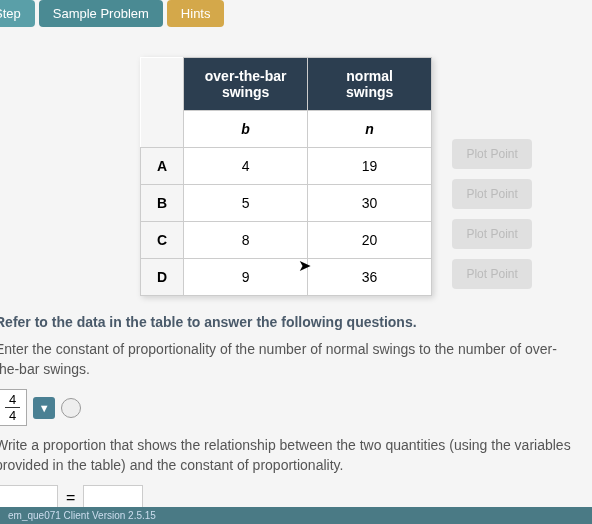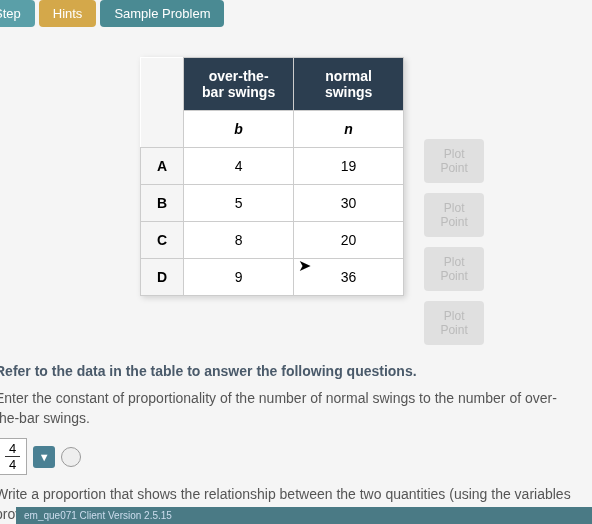--- a/index.html
+++ b/index.html
@@ -43,21 +43,21 @@
     }
     th, td {
       border: 1px solid #ccc;
       text-align: center;
       padding: 10px 16px;
       font-size: 14px;
     }
     th.hdr {
       background: #2c3e50;
       color: #fff;
-      width: 110px;
+      width: 124px;
     }
     .subhdr {
       font-style: italic;
       font-weight: bold;
       background: #fff;
     }
     .rowlabel {
       background: #f5f5f5;
       font-weight: bold;
       width: 36px;
@@ -70,21 +70,21 @@
       margin-top: 82px;
     }
     .plot-btn {
       background: #e0e0e0;
       color: #bbb;
       padding: 8px 12px;
       font-size: 12px;
       border-radius: 4px;
       cursor: pointer;
       text-align: center;
-      width: 60px;
+      width: 80px;
     }
     
     .instr {
       color: #4a5a6a;
       font-size: 14px;
       margin: 18px 10px 10px -5px;
       font-weight: bold;
     }
     .question {
       color: #555;
@@ -138,43 +138,43 @@
     }
     .blank {
       background: #fff;
       border: 1px solid #ccc;
       width: 60px;
       height: 26px;
     }
     .footer {
       position: absolute;
       bottom: 0;
-      left: 16px;
+      left: 0;
       right: 0;
       background: #4a7a85;
       color: #cde;
       font-size: 10px;
       padding: 3px 8px;
     }
     .cursor {
       position: absolute;
       top: 256px;
       left: 298px;
       font-size: 16px;
       color: #000;
       pointer-events: none;
     }
   </style>
 </head>
 <body>
 
 <div class="tabs">
   <div class="tab tab-step">Step</div>
+  <div class="tab tab-sample">Sample Problem</div>
   <div class="tab tab-hints">Hints</div>
-  <div class="tab tab-sample">Sample Problem</div>
 </div>
 
 <div class="content">
   <div class="table-wrap">
     <table>
       <tbody>
           <tr>
         <th class="rowlabel" style="background:#f5f5f5;border:none;"></th>
         <th class="hdr">over-the-bar swings</th>
         <th class="hdr">normal swings</th>

